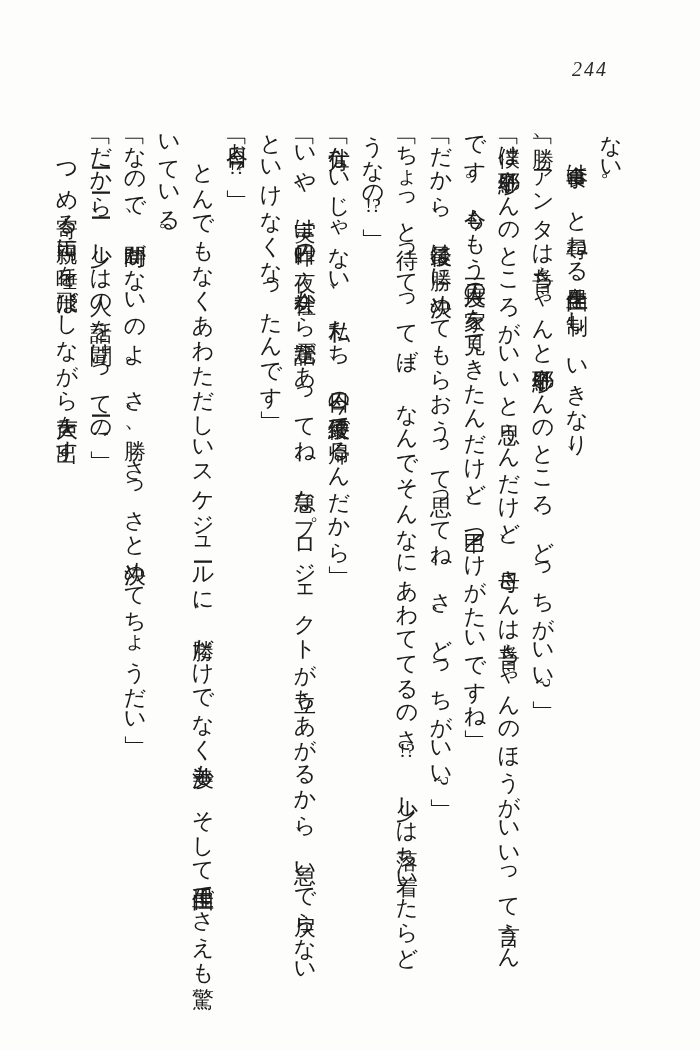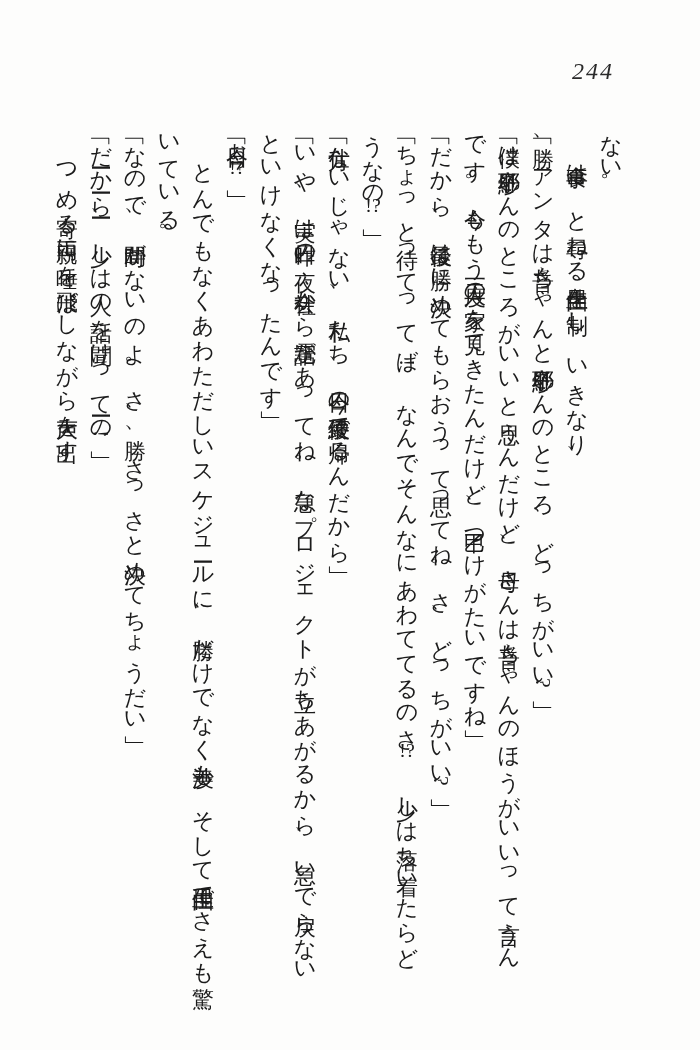--- a/index.html
+++ b/index.html
@@ -15,21 +15,21 @@
     font-family: "Liberation Serif", "DejaVu Serif", serif;
   }
   .page {
     position: absolute;
     inset: 0;
   }
   .page-number {
     position: absolute;
     top: 58px;
     left: 572px;
-    font-size: 24px;
+    font-size: 20px;
     font-style: italic;
     letter-spacing: 2px;
     color: #2a2a2a;
   }
   .text-block {
     position: absolute;
     top: 120px;
     right: 72px;
     height: 860px;
     writing-mode: vertical-rl;

